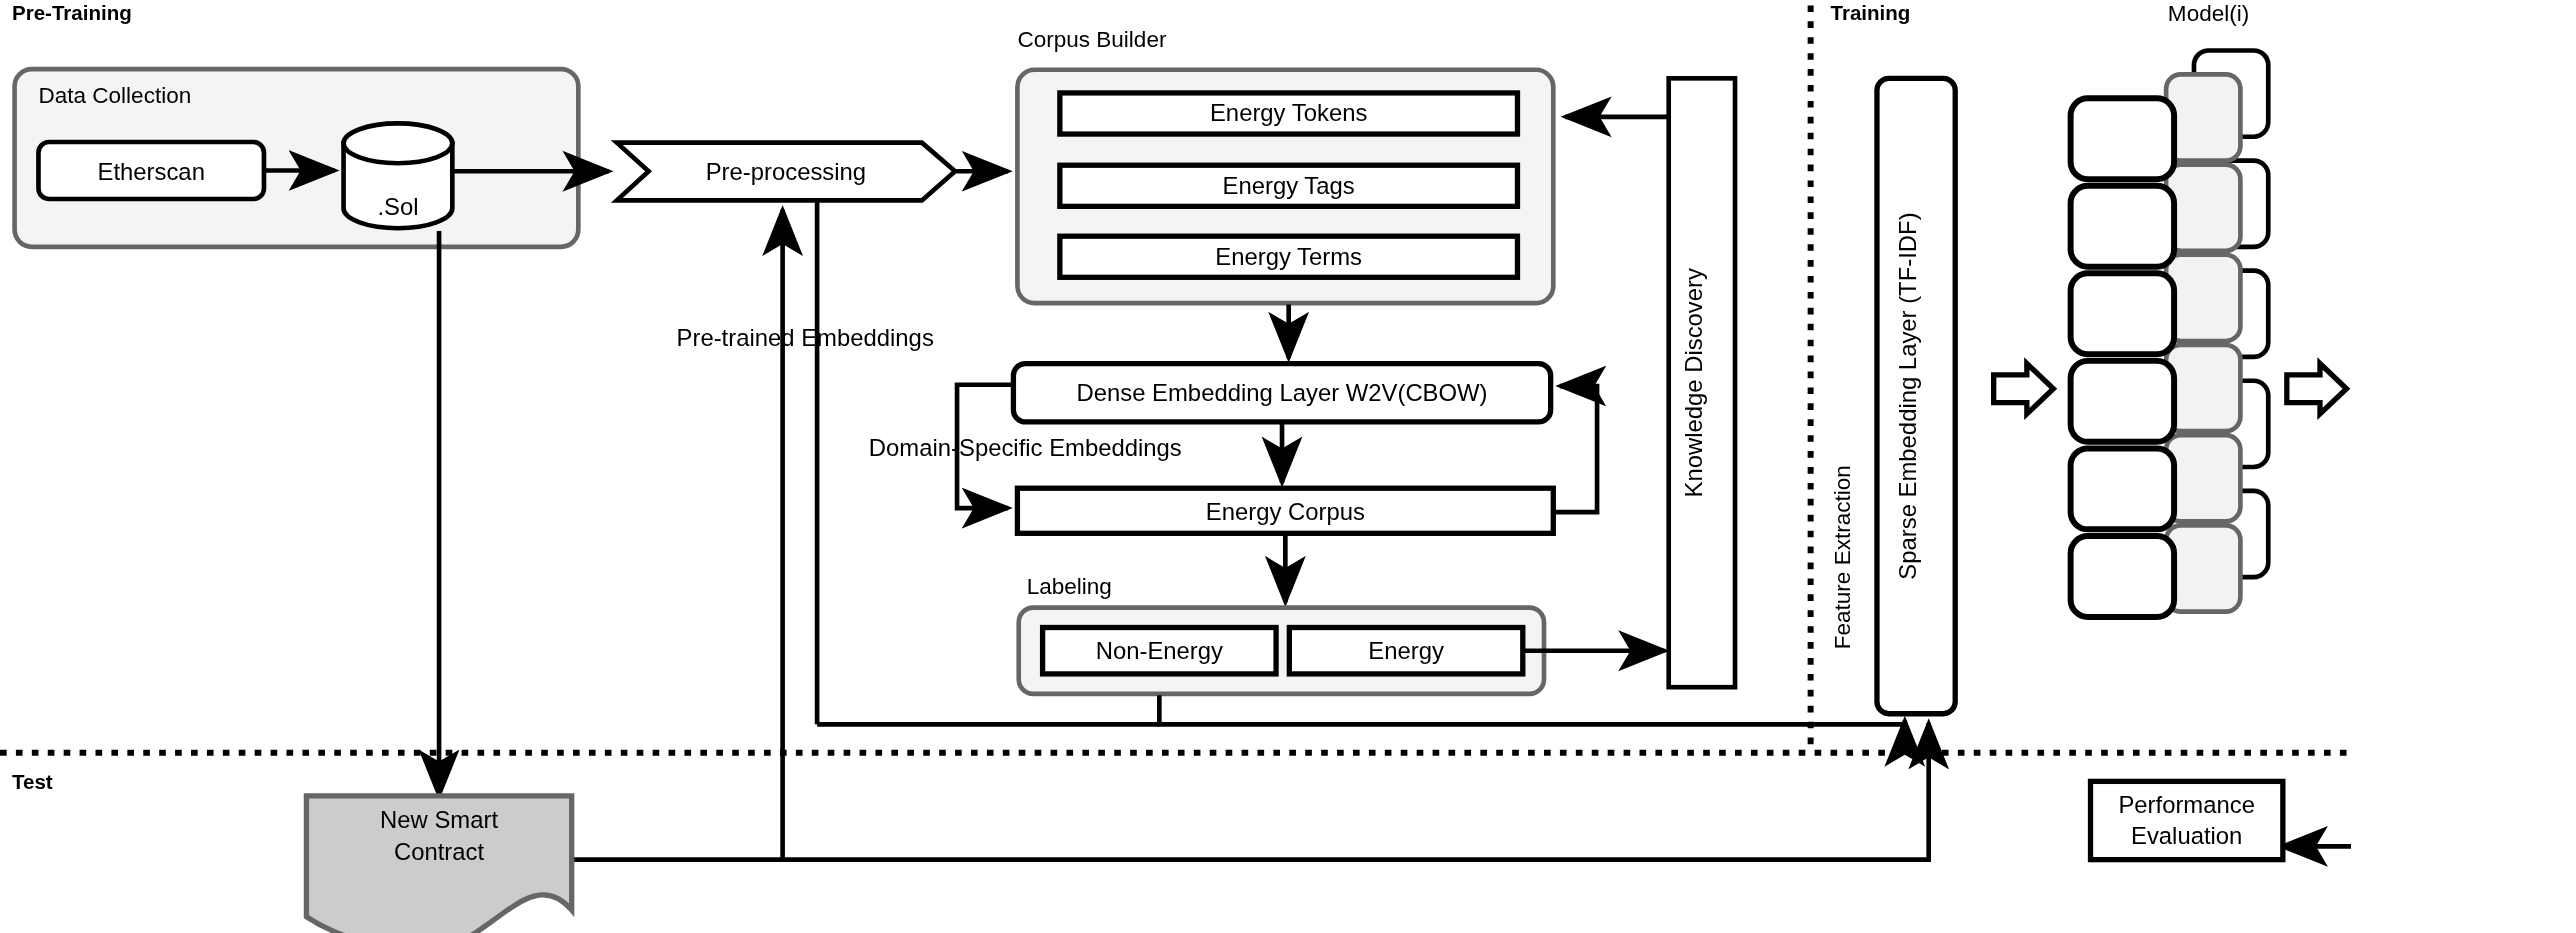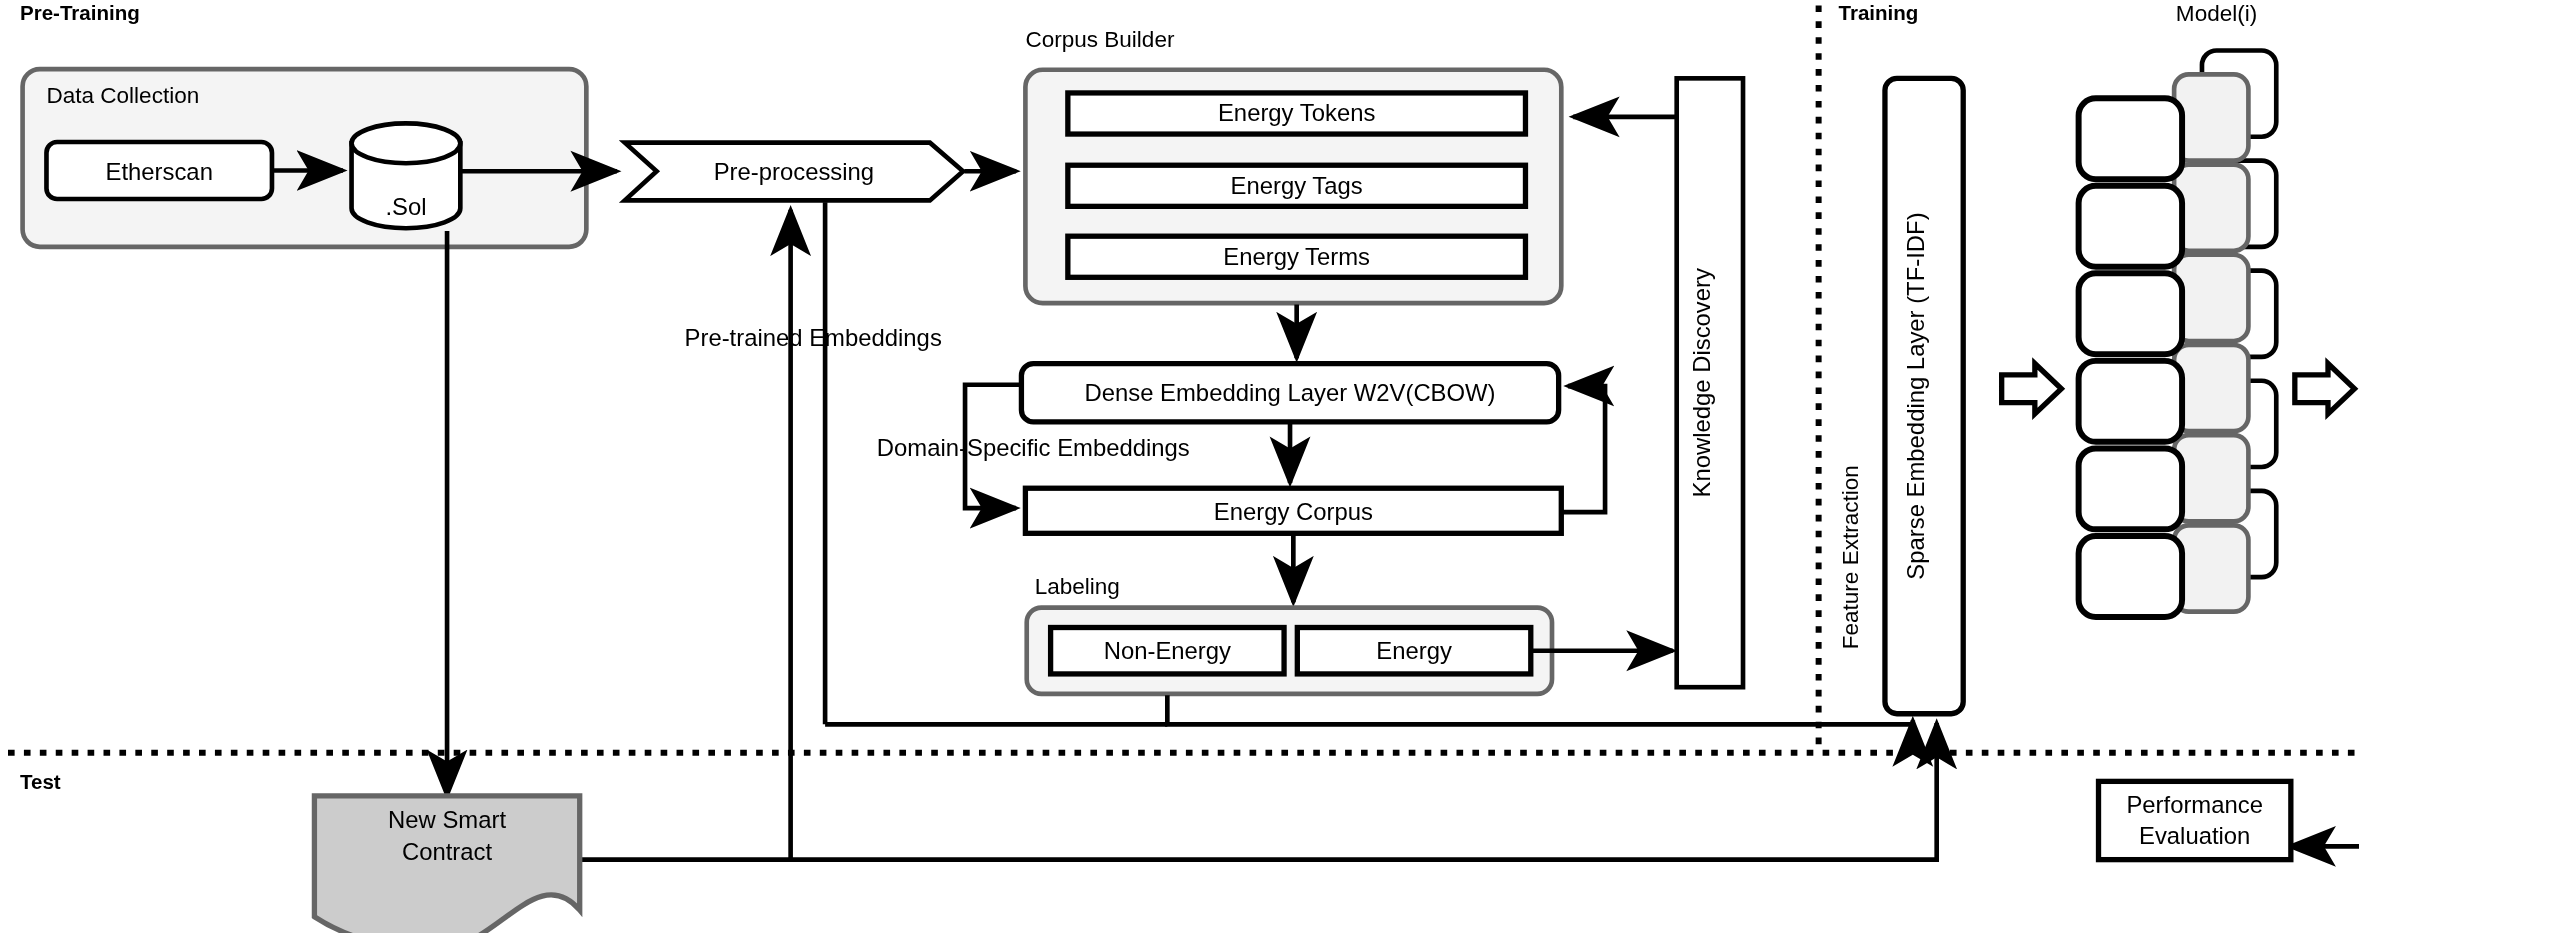--- a/index.html
+++ b/index.html
@@ -1,17 +1,17 @@
 <!DOCTYPE html>
 <html style="font-size:10.6px"><head>
 <meta charset="utf-8">
 <style>
   html,body{margin:0;padding:0;background:#ffffff;}
   body{font-family:"Liberation Sans", sans-serif;}
-  #stage{position:relative;width:2351px;height:934px;background:#fff;overflow:hidden;margin-left:8px;}
+  #stage{position:relative;width:2351px;height:934px;background:#fff;overflow:hidden;}
   svg#diagram{position:absolute;left:0;top:0;width:2576px;height:934px;display:block;}
   .lbl{font-family:"Liberation Sans", sans-serif;fill:#000;}
   .bold-lbl{font-weight:bold;}
 </style>
 </head>
 <body>
 
 <div id="stage">
 <svg id="diagram" viewBox="0 0 3884 1408" xmlns="http://www.w3.org/2000/svg">
 

